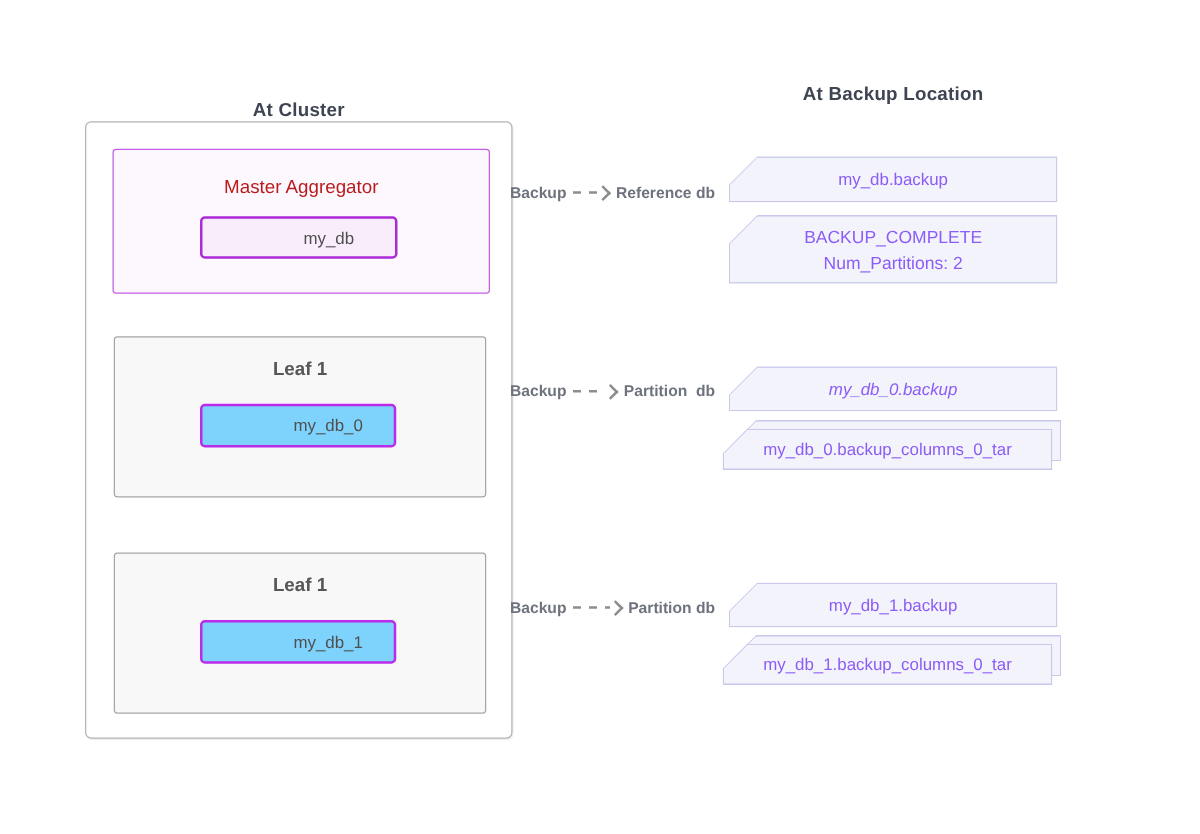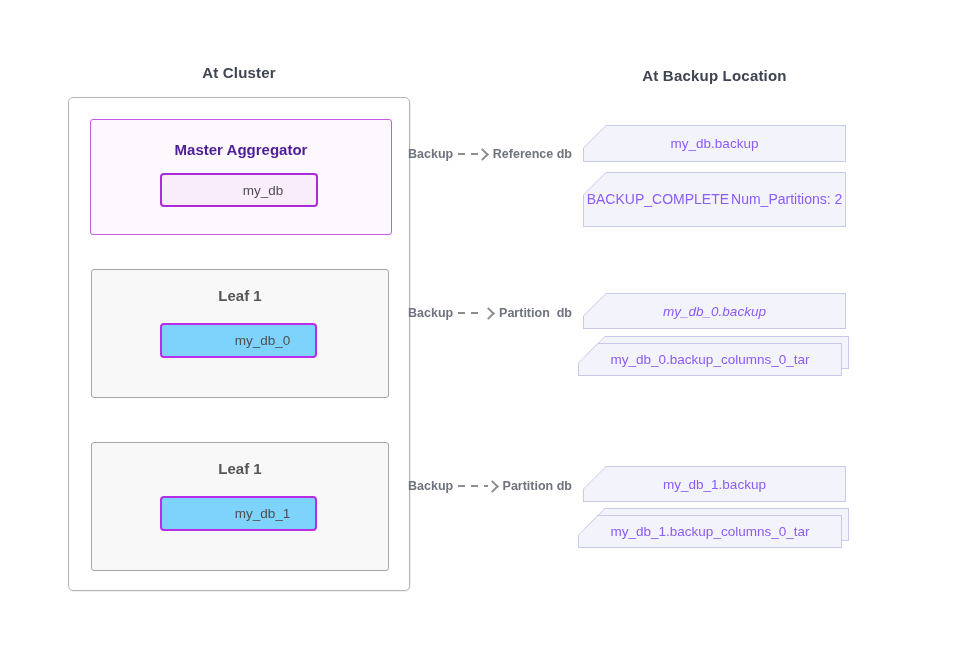--- a/index.html
+++ b/index.html
@@ -8,38 +8,38 @@
     width: 960px; height: 667px; position: relative; overflow: hidden;
     font-family: "Liberation Sans", sans-serif;
   }
   .canvas { position: absolute; inset: 0; }
 
   
   .heading {
     position: absolute; text-align: center;
     font-size: 15px; font-weight: 700; color: #3e4452; letter-spacing: .2px;
   }
-  .heading-cluster { left: 68px; top: 64px; width: 342px; text-align: center; }
+  .heading-cluster { left: 68px; top: 80px; width: 342px; text-align: center; }
   .heading-backup  { left: 583px; top: 67px; width: 263px; }
 
   
   .cluster-box {
     position: absolute; left: 68px; top: 97px; width: 342px; height: 494px;
     background: #ffffff; border: 1px solid #b4b4b4; border-radius: 5px;
     box-shadow: 1px 1px 0 rgba(0,0,0,.06);
   }
 
   
   .master-box {
     position: absolute; left: 21px; top: 21px; width: 302px; height: 116px;
     background: #fdf8fe; border: 1px solid #c55ce6; border-radius: 3px;
   }
   .master-title {
     margin-top: 21px; text-align: center;
-    font-size: 15px; font-weight: 700; color: #4c1d95;
+    font-size: 15px; font-weight: 400; color: #b91c1c;
   }
   .db-box {
     position: absolute; display: flex; align-items: center; justify-content: center;
     font-size: 13.5px; color: #4f4f4f; border-radius: 4px; padding-left: 48px;
   }
   .master-db {
     left: 69px; top: 53px; width: 158px; height: 34px;
     background: #f9edfc; border: 2px solid #ab2bd6;
   }
 
@@ -90,21 +90,21 @@
   .file .shape-fill {
     position: absolute; inset: 1px; background: #f3f3fc;
     clip-path: polygon(22px 0, 100% 0, 100% 100%, 0 100%, 0 22px);
   }
   .file .file-label {
     position: absolute; inset: 0; display: flex; align-items: center; justify-content: center;
     font-size: 13.5px; color: #8b5cf6;
   }
   .file-db        { left: 583px; top: 125px; height: 37px; }
   .note-complete  { left: 583px; top: 172px; height: 55px; }
-  .note-complete .file-label { flex-direction: row; gap: 2px; font-size: 14px; }
+  .note-complete .file-label { flex-direction: column; gap: 2px; font-size: 14px; }
   .note-line { line-height: 19px; }
   .file-db0       { left: 583px; top: 293px; height: 36px; font-style: italic; }
   .file-db1       { left: 583px; top: 466px; height: 36px; }
 
   
   .file-stack { position: absolute; left: 578px; width: 272px; height: 41px; }
   .stack-db0 { top: 336px; }
   .stack-db1 { top: 508px; }
   .file-stack .file { width: 264px; height: 33px; }
   .file-stack .file .shape-border { clip-path: polygon(20px 0, 100% 0, 100% 100%, 0 100%, 0 20px); }

